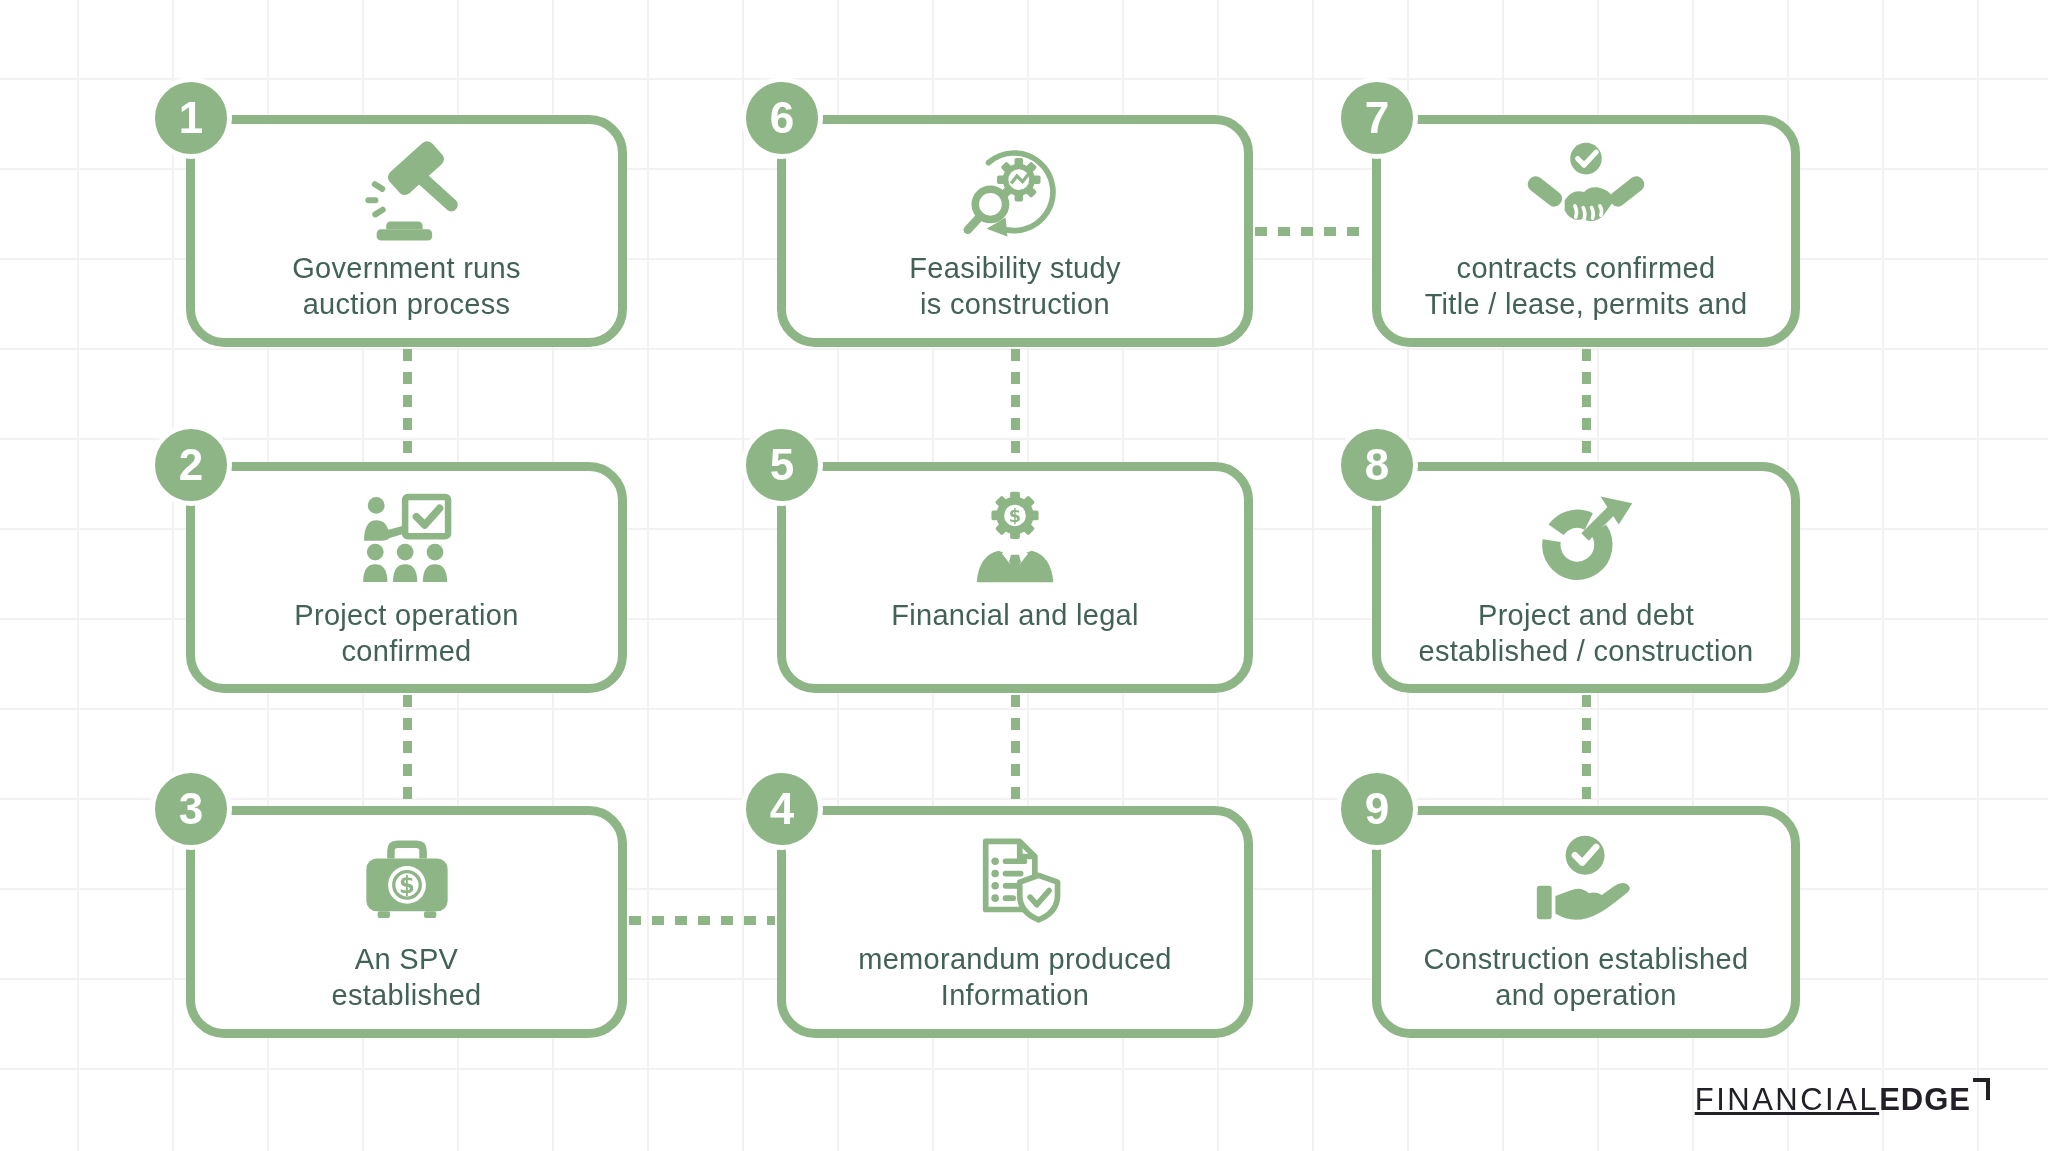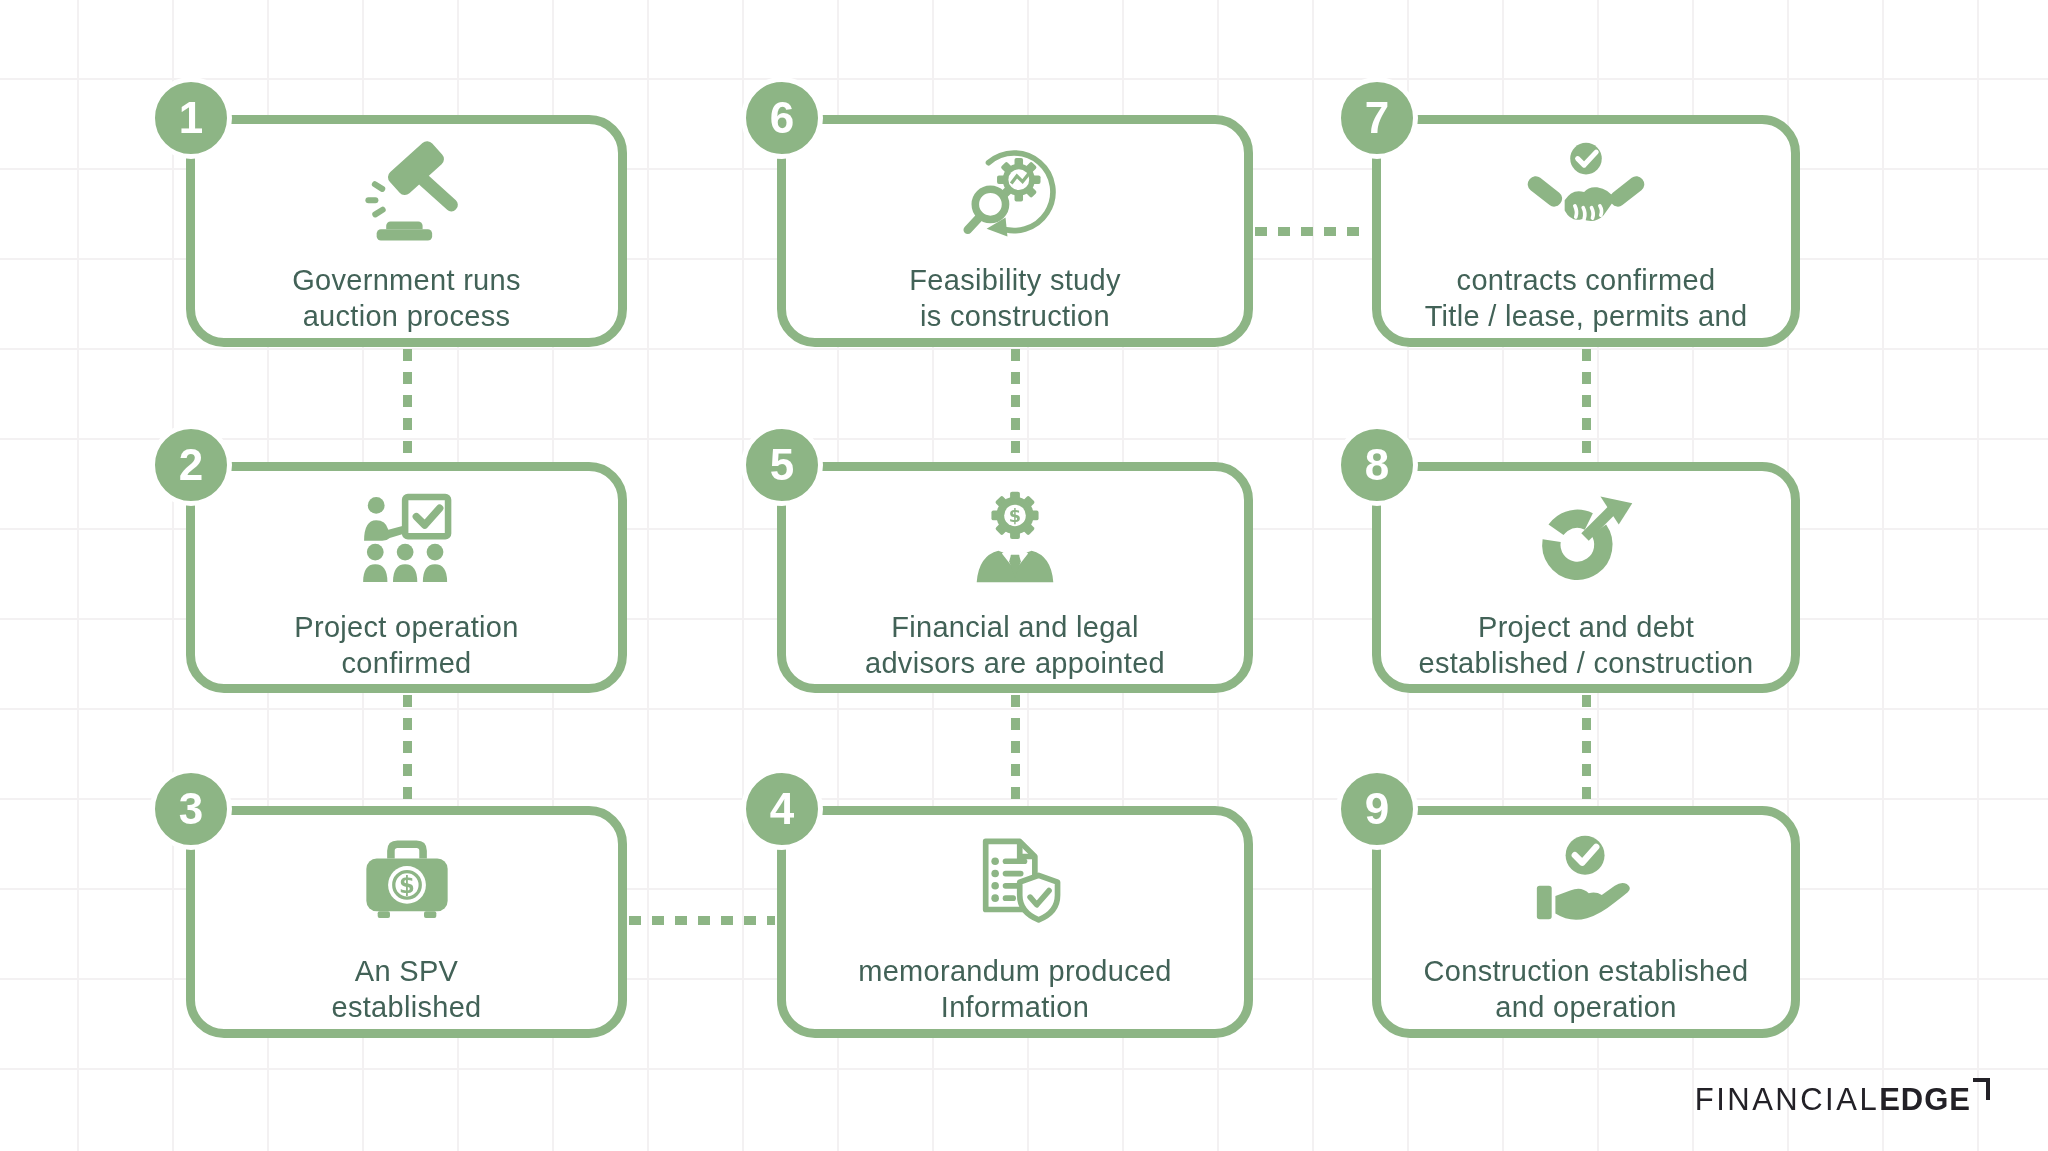--- a/index.html
+++ b/index.html
@@ -39,21 +39,21 @@
     background:#8db585;border:5px solid #ffffff;
     display:flex;align-items:center;justify-content:center;
     color:#ffffff;font-size:44px;font-weight:bold;
     font-family:"Liberation Sans","DejaVu Sans",sans-serif;
   }
   .iconwrap{
     height:108px;display:flex;align-items:center;justify-content:center;
     color:#8db585;flex:0 0 auto;
   }
   .label{
-    margin-top:16px;text-align:center;
+    margin-top:4px;text-align:center;
     font-size:29px;line-height:36px;letter-spacing:0.3px;
     color:#426257;font-weight:400;
   }
   .label span{display:block;}
   .vconn{
     position:absolute;width:9px;
     background:repeating-linear-gradient(to bottom,#8db585 0 12px,transparent 12px 23px);
   }
   .hconn{
     position:absolute;height:9px;
@@ -64,21 +64,21 @@
   .v65{left:1011px;top:349px;height:111px}
   .v54{left:1011px;top:695px;height:109px}
   .v78{left:1582px;top:349px;height:111px}
   .v89{left:1582px;top:695px;height:109px}
   .h67{left:1255px;top:227px;width:115px}
   .h34{left:629px;top:916px;width:146px}
   .logo{
     position:absolute;right:58px;top:1082px;
     color:#232127;font-size:31px;white-space:nowrap;
   }
-  .logo .thin{font-weight:400;letter-spacing:2.5px;}
+  .logo .thin{font-weight:400;letter-spacing:2.5px;text-decoration:underline;}
   .logo .bold{font-weight:bold;letter-spacing:1px;}
   .logo .mark{
     display:inline-block;width:13px;height:18px;
     border-top:4px solid #232127;border-right:4px solid #232127;
     margin-left:2px;transform:translateY(-10px);
   }
 </style>
 </head>
 <body>
 
@@ -199,21 +199,20 @@
         </g>
         <circle cx="55" cy="26" r="11" fill="#ffffff"></circle>
         <text x="55" y="33" font-size="18" font-weight="bold" text-anchor="middle" fill="currentColor" font-family="DejaVu Sans, sans-serif">$</text>
         <path d="M16 94 q2 -27 22 -32 l17 6 17 -6 q20 5 22 32 z" fill="currentColor"></path>
         <path d="M44 63 l11 14 11 -14" stroke="#ffffff" stroke-width="6" fill="none"></path>
         <path d="M51 66 h8 l2 7 -6 16 -6 -16 z" fill="currentColor"></path>
       </svg>
     </div>
     <div class="label">
       <span>Financial and legal</span>
-      <span>advisors are appointed</span>
     </div>
   </div>
 
   <div class="box b6">
     <div class="badge">
         <span>6</span>
       </div>
     <div class="iconwrap">
       <svg width="114" height="104" viewBox="0 0 120 110">
         <path d="M32 24 A41 41 0 1 1 42 92" fill="none" stroke="currentColor" stroke-width="6" stroke-linecap="round"></path>

